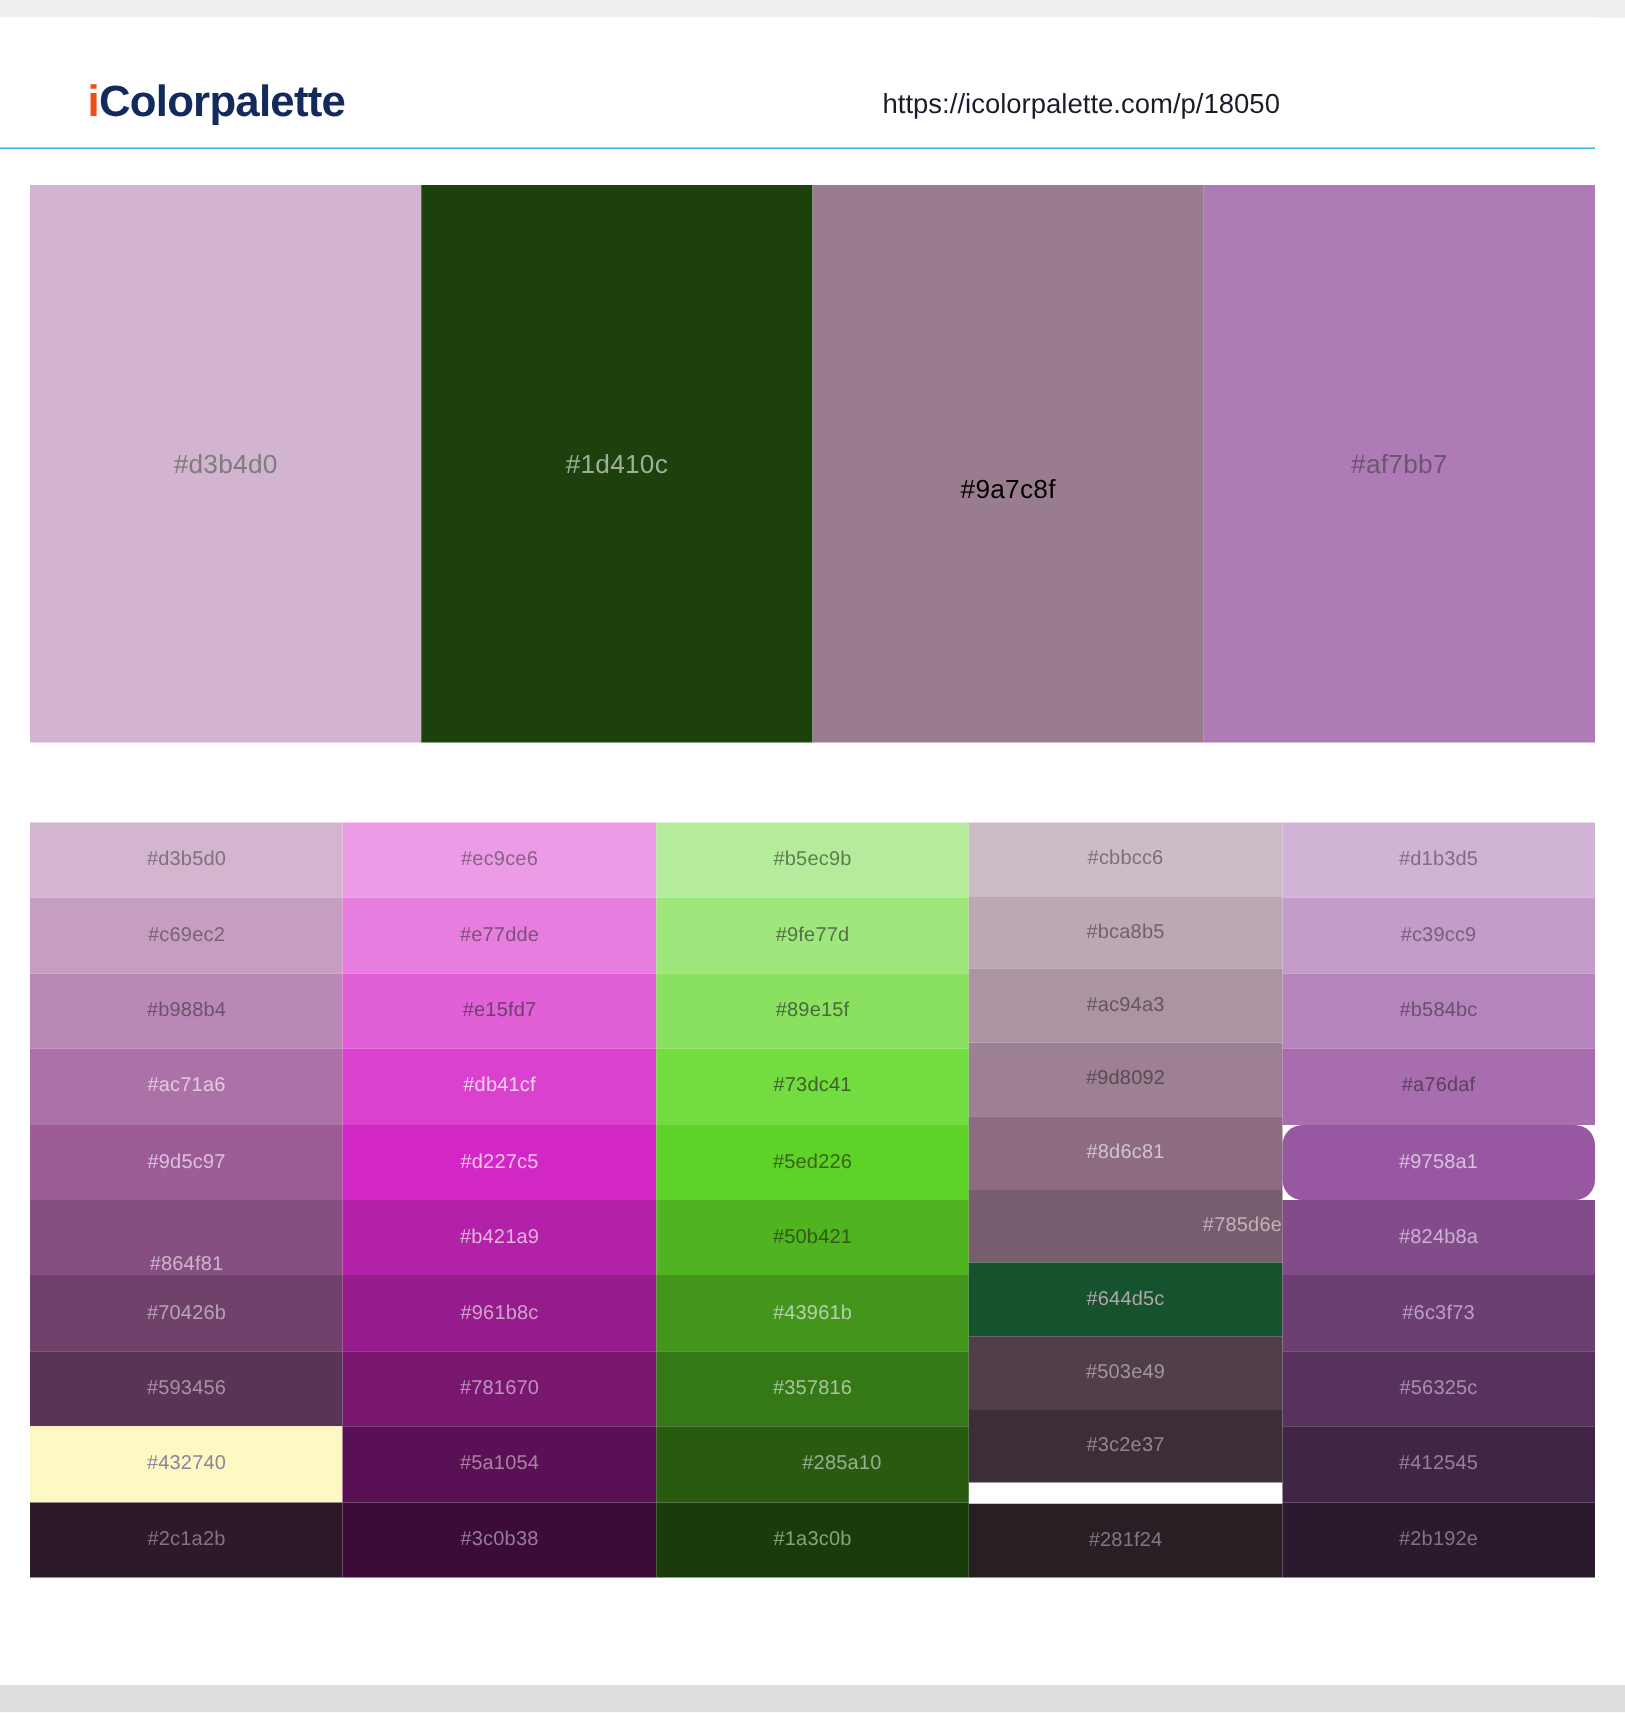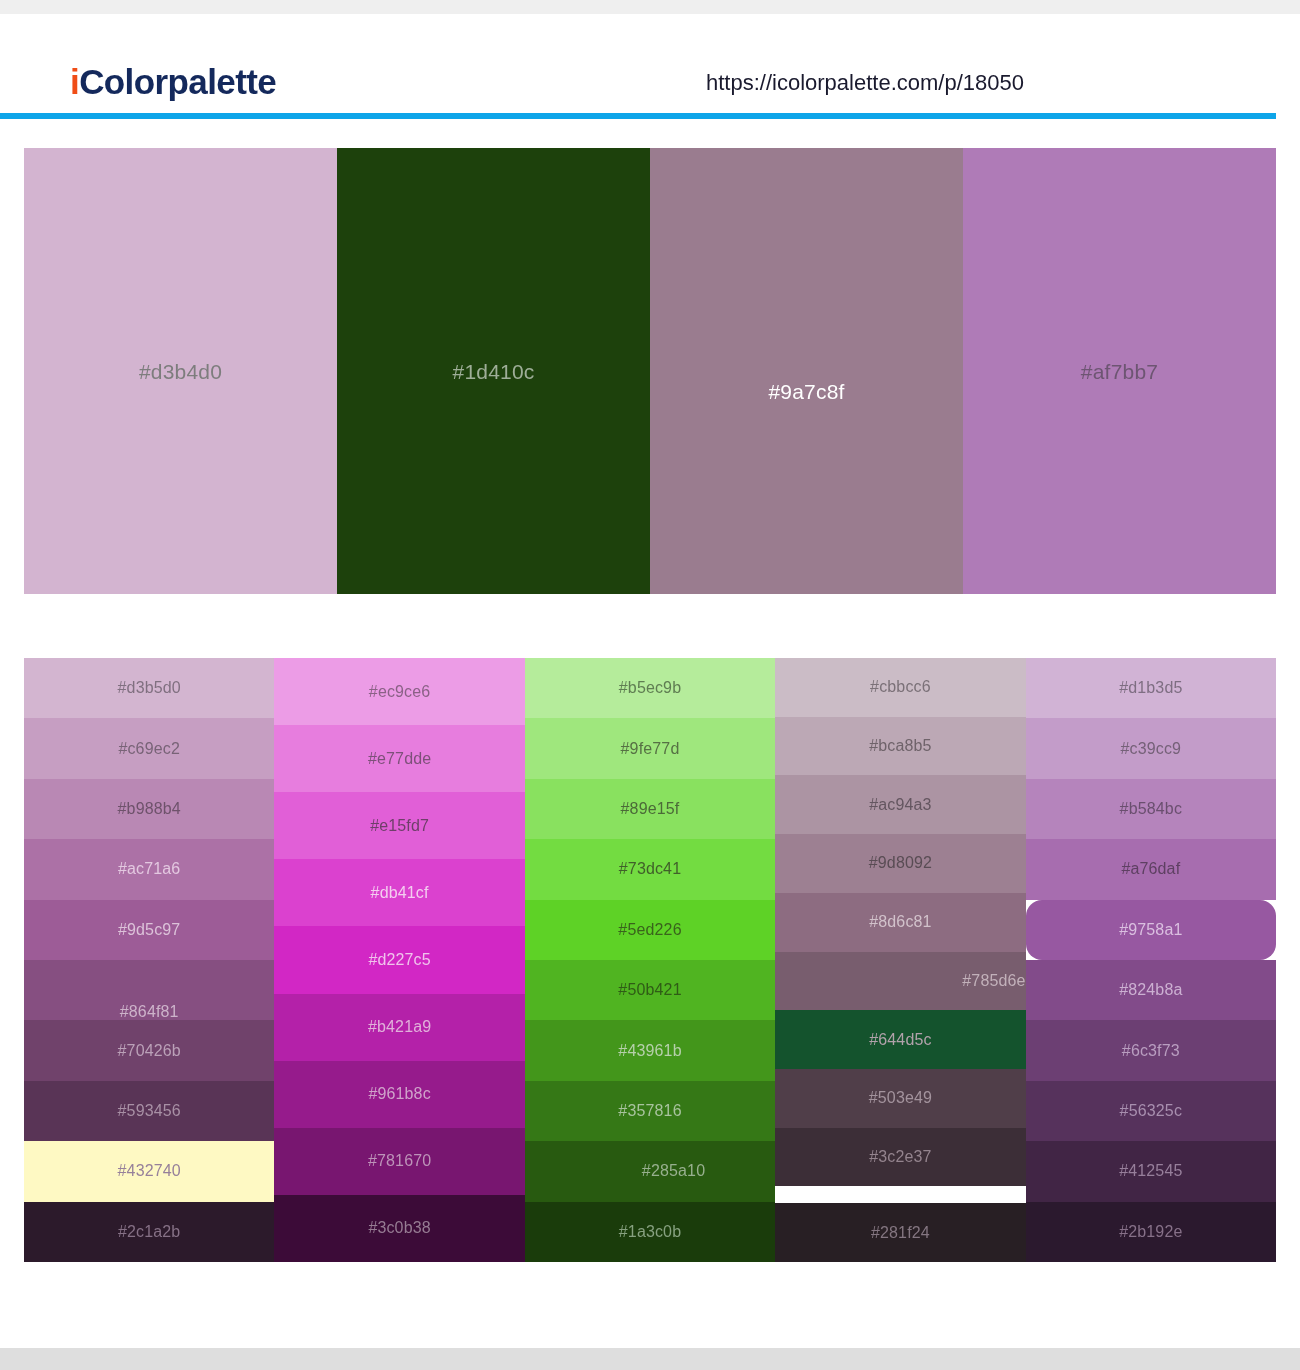--- a/index.html
+++ b/index.html
@@ -26,21 +26,21 @@
     background: #efefef;
   }
 
   
   .header {
     position: absolute;
     top: 14px; left: 0;
     width: 1276px;
     height: 105px;
     background: #ffffff;
-    border-bottom: 6px solid #0ea5e9;
+    border-bottom: 1px solid #0ea5e9;
   }
   .logo {
     position: absolute;
     left: 70px;
     top: 50px;
     font-size: 35px;
     font-weight: bold;
     letter-spacing: -0.6px;
     white-space: nowrap;
     line-height: 1;
@@ -130,21 +130,21 @@
   </div>
 
   <div class="main-strip">
       <div class="main-swatch" style="background: rgb(211, 180, 208);">
         <span class="hexlabel" style="color: rgb(125, 125, 125);">#d3b4d0</span>
       </div>
       <div class="main-swatch" style="background: rgb(29, 65, 12);">
         <span class="hexlabel" style="color: rgb(158, 174, 152);">#1d410c</span>
       </div>
       <div class="main-swatch" style="background: rgb(154, 124, 143);">
-        <span class="hexlabel" style="color: #ffffff; margin-top: 40px;">#9a7c8f</span>
+        <span class="hexlabel" style="color: #000000; margin-top: 40px;">#9a7c8f</span>
       </div>
       <div class="main-swatch" style="background: rgb(175, 123, 183);">
         <span class="hexlabel" style="color: rgb(109, 85, 114);">#af7bb7</span>
       </div>
     </div>
 
   <div class="shades-grid">
       <div class="shade-col">
         <div class="shade-cell" style="background: rgb(211, 181, 208);">
           <span class="hexlabel" style="color: rgb(128, 112, 128);">#d3b5d0</span>
@@ -195,20 +195,23 @@
         </div>
         <div class="shade-cell" style="background: rgb(180, 33, 169);">
           <span class="hexlabel" style="color: rgb(224, 177, 218);">#b421a9</span>
         </div>
         <div class="shade-cell" style="background: rgb(150, 27, 140);">
           <span class="hexlabel" style="color: rgb(207, 163, 202);">#961b8c</span>
         </div>
         <div class="shade-cell" style="background: rgb(120, 22, 112);">
           <span class="hexlabel" style="color: rgb(189, 147, 185);">#781670</span>
         </div>
+        <div class="shade-cell" style="background: rgb(90, 16, 84);">
+          <span class="hexlabel" style="color: rgb(169, 130, 159);">#5a1054</span>
+        </div>
         <div class="shade-cell" style="background: rgb(60, 11, 56);">
           <span class="hexlabel" style="color: rgb(150, 124, 147);">#3c0b38</span>
         </div>
       </div>
       <div class="shade-col">
         <div class="shade-cell" style="background: rgb(181, 236, 155);">
           <span class="hexlabel" style="color: rgb(95, 125, 82);">#b5ec9b</span>
         </div>
         <div class="shade-cell" style="background: rgb(159, 231, 125);">
           <span class="hexlabel" style="color: rgb(86, 113, 68);">#9fe77d</span>

